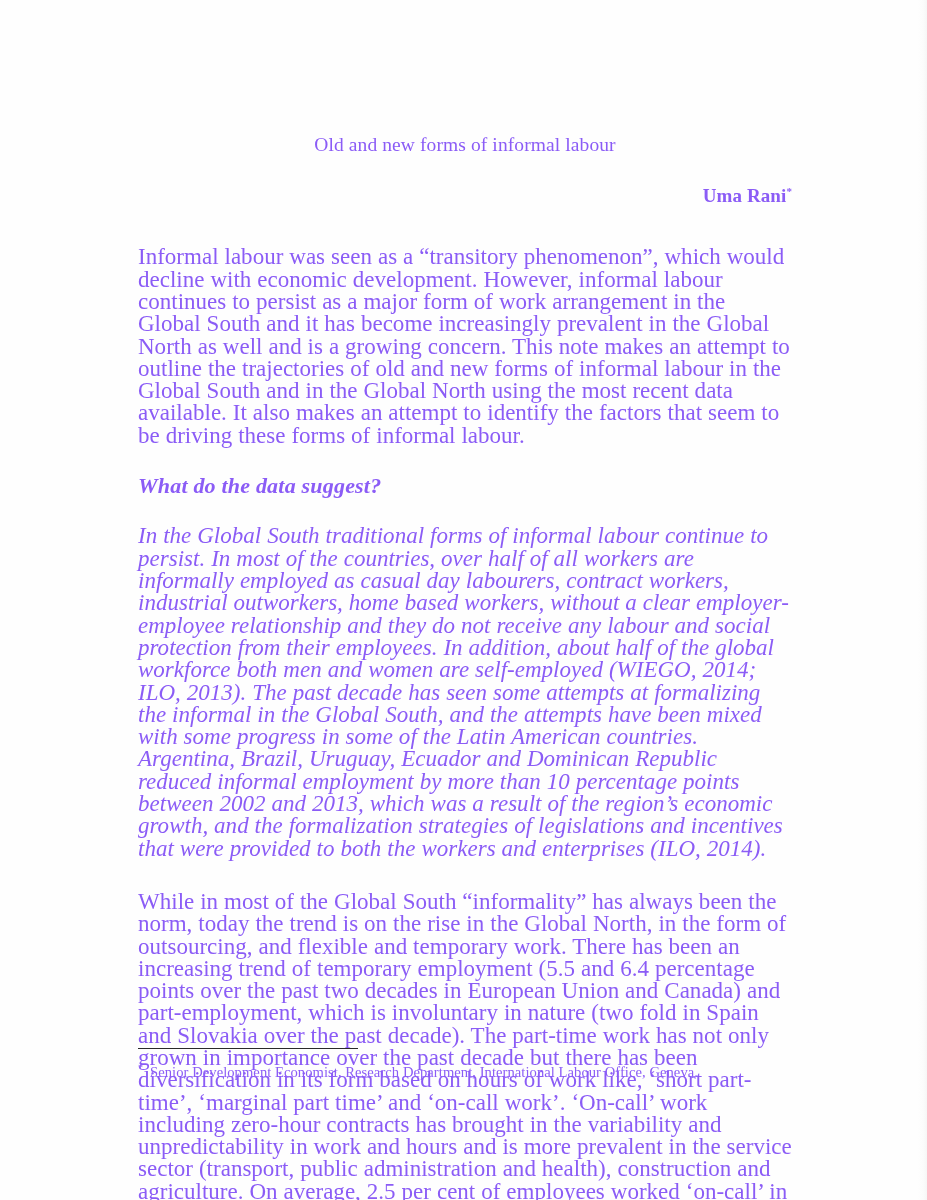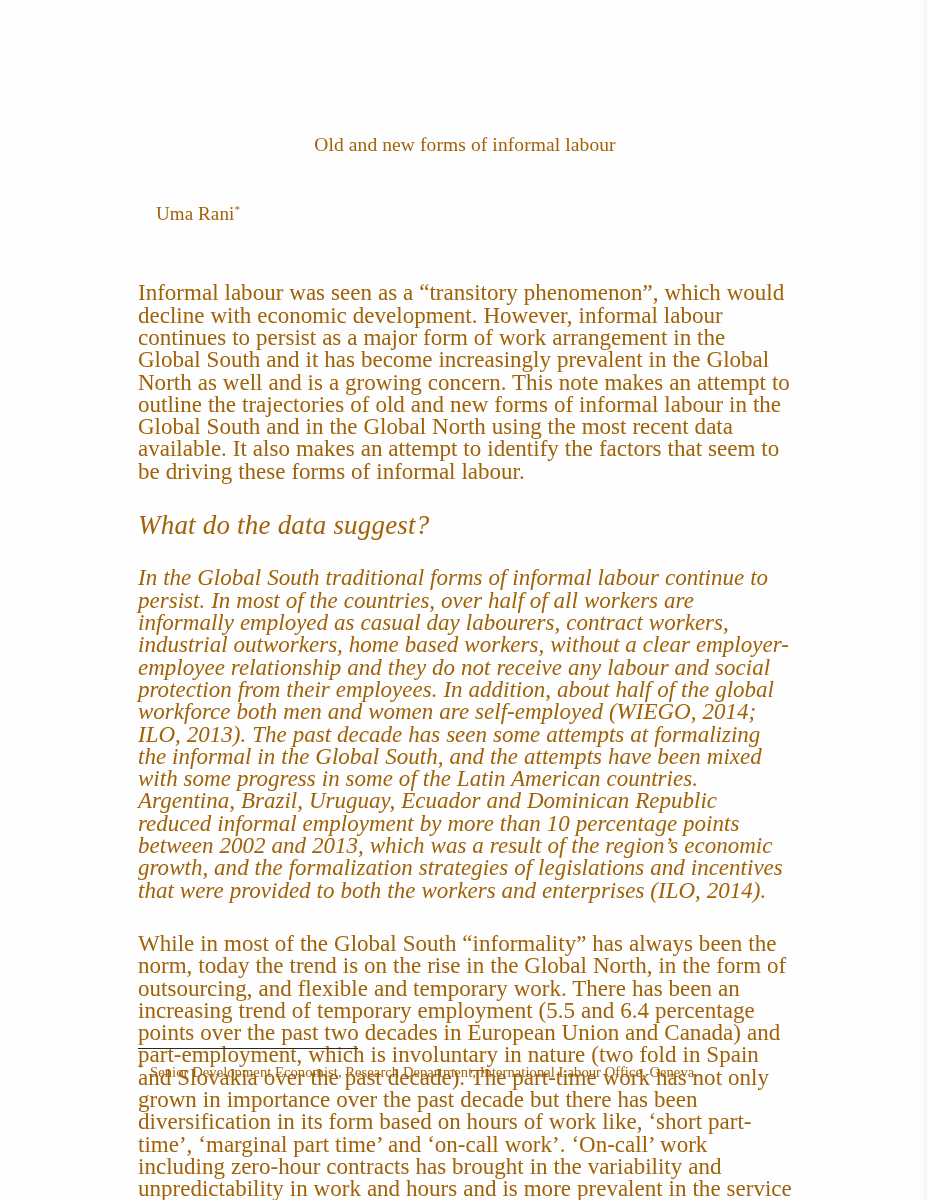--- a/index.html
+++ b/index.html
@@ -10,21 +10,21 @@
   }
   .page {
     position: relative;
     width: 927px;
     height: 1200px;
     margin: 0 auto;
     background: #fefefe;
     box-sizing: border-box;
     overflow: hidden;
     font-family: "Liberation Serif", "DejaVu Serif", serif;
-    color: #a16207;
+    color: #8b5cf6;
   }
   .page::after {
     
     content: "";
     position: absolute;
     top: 0;
     right: 0;
     width: 9px;
     height: 100%;
     background: linear-gradient(to right, #fefefe 0%, #fbfbfb 60%, #f6f6f6 100%);
@@ -42,25 +42,25 @@
     text-align: center;
     font-size: 19.5px;
     line-height: 1.2;
     margin: 0;
     padding-top: 133px;
     font-weight: normal;
     letter-spacing: 0.1px;
   }
 
   .doc-author {
-    text-align: left;
+    text-align: right;
     font-size: 19px;
-    margin: 18px;
+    margin: 0;
     padding-top: 29px;
-    font-weight: normal;
+    font-weight: bold;
     letter-spacing: 0.1px;
   }
   .doc-author .fn-mark {
     font-size: 11px;
     vertical-align: super;
     line-height: 0;
   }
 
   p.body-par {
     font-size: 23px;
@@ -69,23 +69,23 @@
     text-align: left;
     letter-spacing: 0.01px;
     word-spacing: 0.2px;
   }
 
   .par-1 { padding-top: 39px; }
   .par-2 { padding-top: 26px; font-style: italic; }
   .par-3 { padding-top: 31px; }
 
   h2.section-heading {
-    font-size: 27px;
+    font-size: 22px;
     font-style: italic;
-    font-weight: normal;
+    font-weight: bold;
     margin: 0;
     padding-top: 26px;
     line-height: 1.2;
     letter-spacing: 0.2px;
   }
 
   .footnote-area {
     position: absolute;
     left: 138px;
     top: 1048px;

